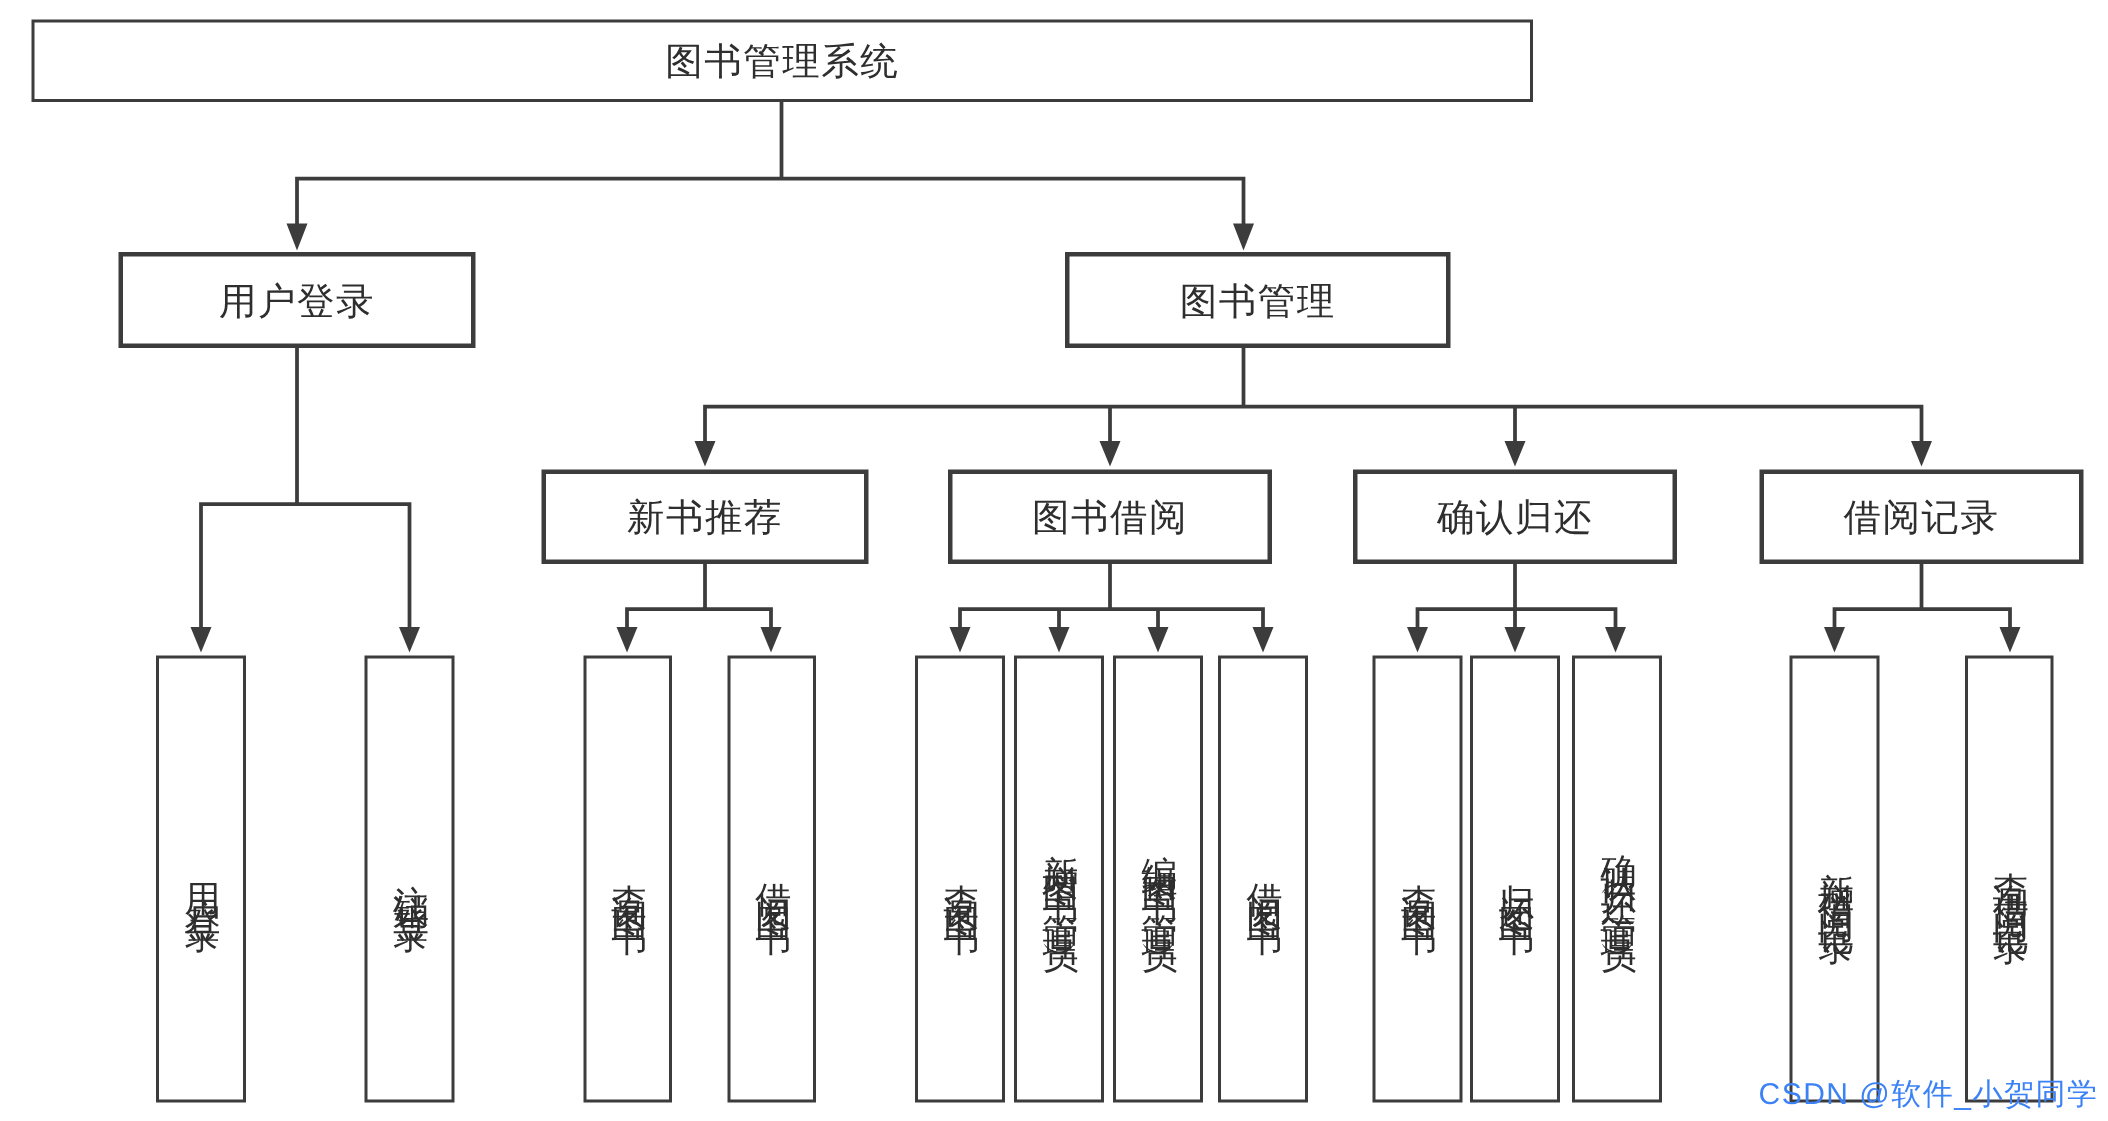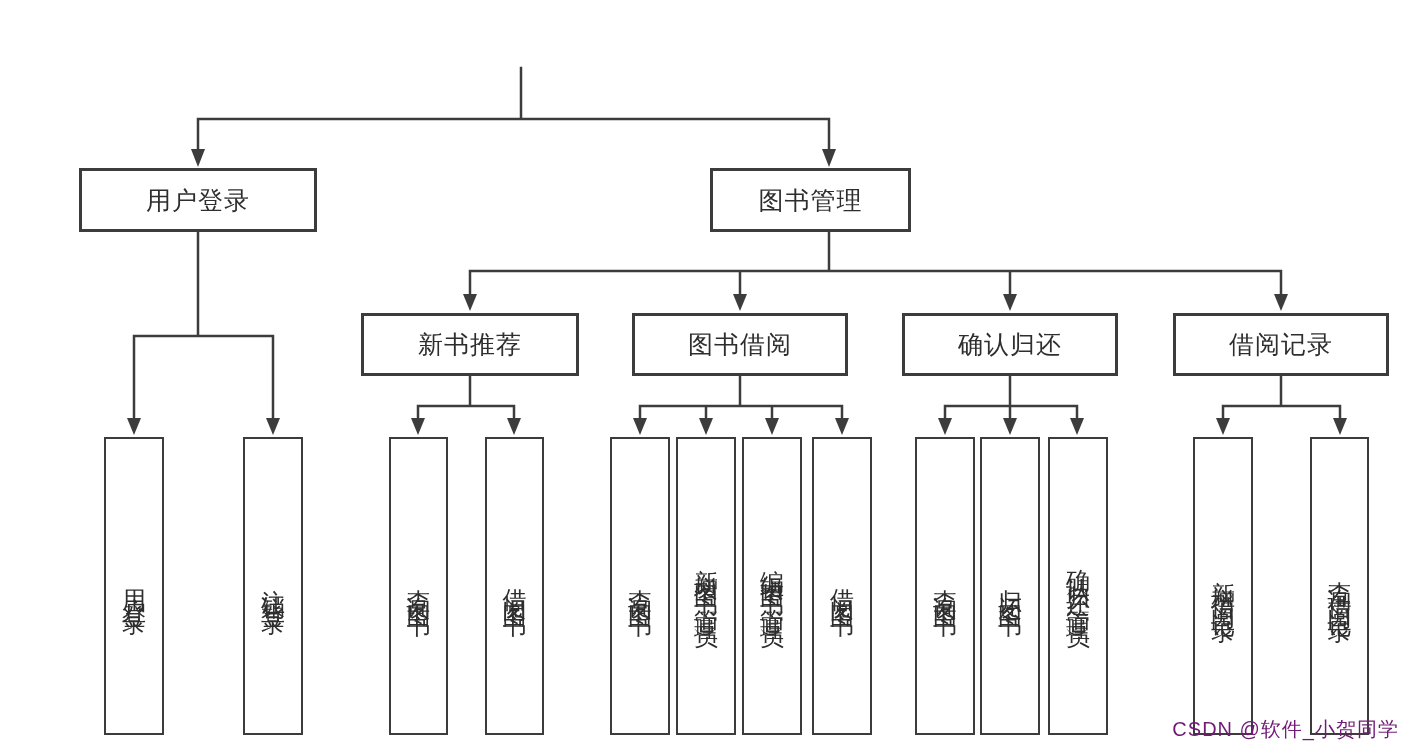--- a/index.html
+++ b/index.html
@@ -58,21 +58,21 @@
     letter-spacing: 8px;
     line-height: 1;
     color: #2e2e2e;
     white-space: nowrap;
   }
   .watermark {
     position: absolute;
     right: 6px;
     bottom: 4px;
     font-size: 20px;
-    color: #701a75;
+    color: #3b82f6;
     letter-spacing: 1px;
     z-index: 3;
   }
 </style>
 </head>
 <body>
 
 <div id="stage">
 
   <svg id="connectors" viewBox="0 0 1405 747" xmlns="http://www.w3.org/2000/svg">
@@ -108,23 +108,24 @@
       <polygon points="765,418 779,418 772,435"></polygon>
       <polygon points="835,418 849,418 842,435"></polygon>
       <polygon points="938,418 952,418 945,435"></polygon>
       <polygon points="1003,418 1017,418 1010,435"></polygon>
       <polygon points="1070,418 1084,418 1077,435"></polygon>
       <polygon points="1216,418 1230,418 1223,435"></polygon>
       <polygon points="1333,418 1347,418 1340,435"></polygon>
     </g>
   </svg>
 
+  <div class="node" style="left:21px; top:13px; width:1001px; height:55px;">图书管理系统</div>
 
   <div class="node lv2" style="left:79px; top:168px; width:238px; height:64px;">用户登录</div>
-  <div class="node lv2" style="left:710px; top:168px; width:201px; height:64px;">图书管理</div>
+  <div class="node lv2" style="left:710px; top:168px; width:257px; height:64px;">图书管理</div>
 
   <div class="node lv3" style="left:632px; top:313px; width:216px; height:63px;">图书借阅</div>
   <div class="node lv3" style="left:361px; top:313px; width:218px; height:63px;">新书推荐</div>
   <div class="node lv3" style="left:902px; top:313px; width:216px; height:63px;">确认归还</div>
   <div class="node lv3" style="left:1173px; top:313px; width:216px; height:63px;">借阅记录</div>
 
   <div class="vnode" style="left:104px; top:437px; width:60px; height:298px;">
     <span>用户登录</span>
   </div>
   <div class="vnode" style="left:243px; top:437px; width:60px; height:298px;">

